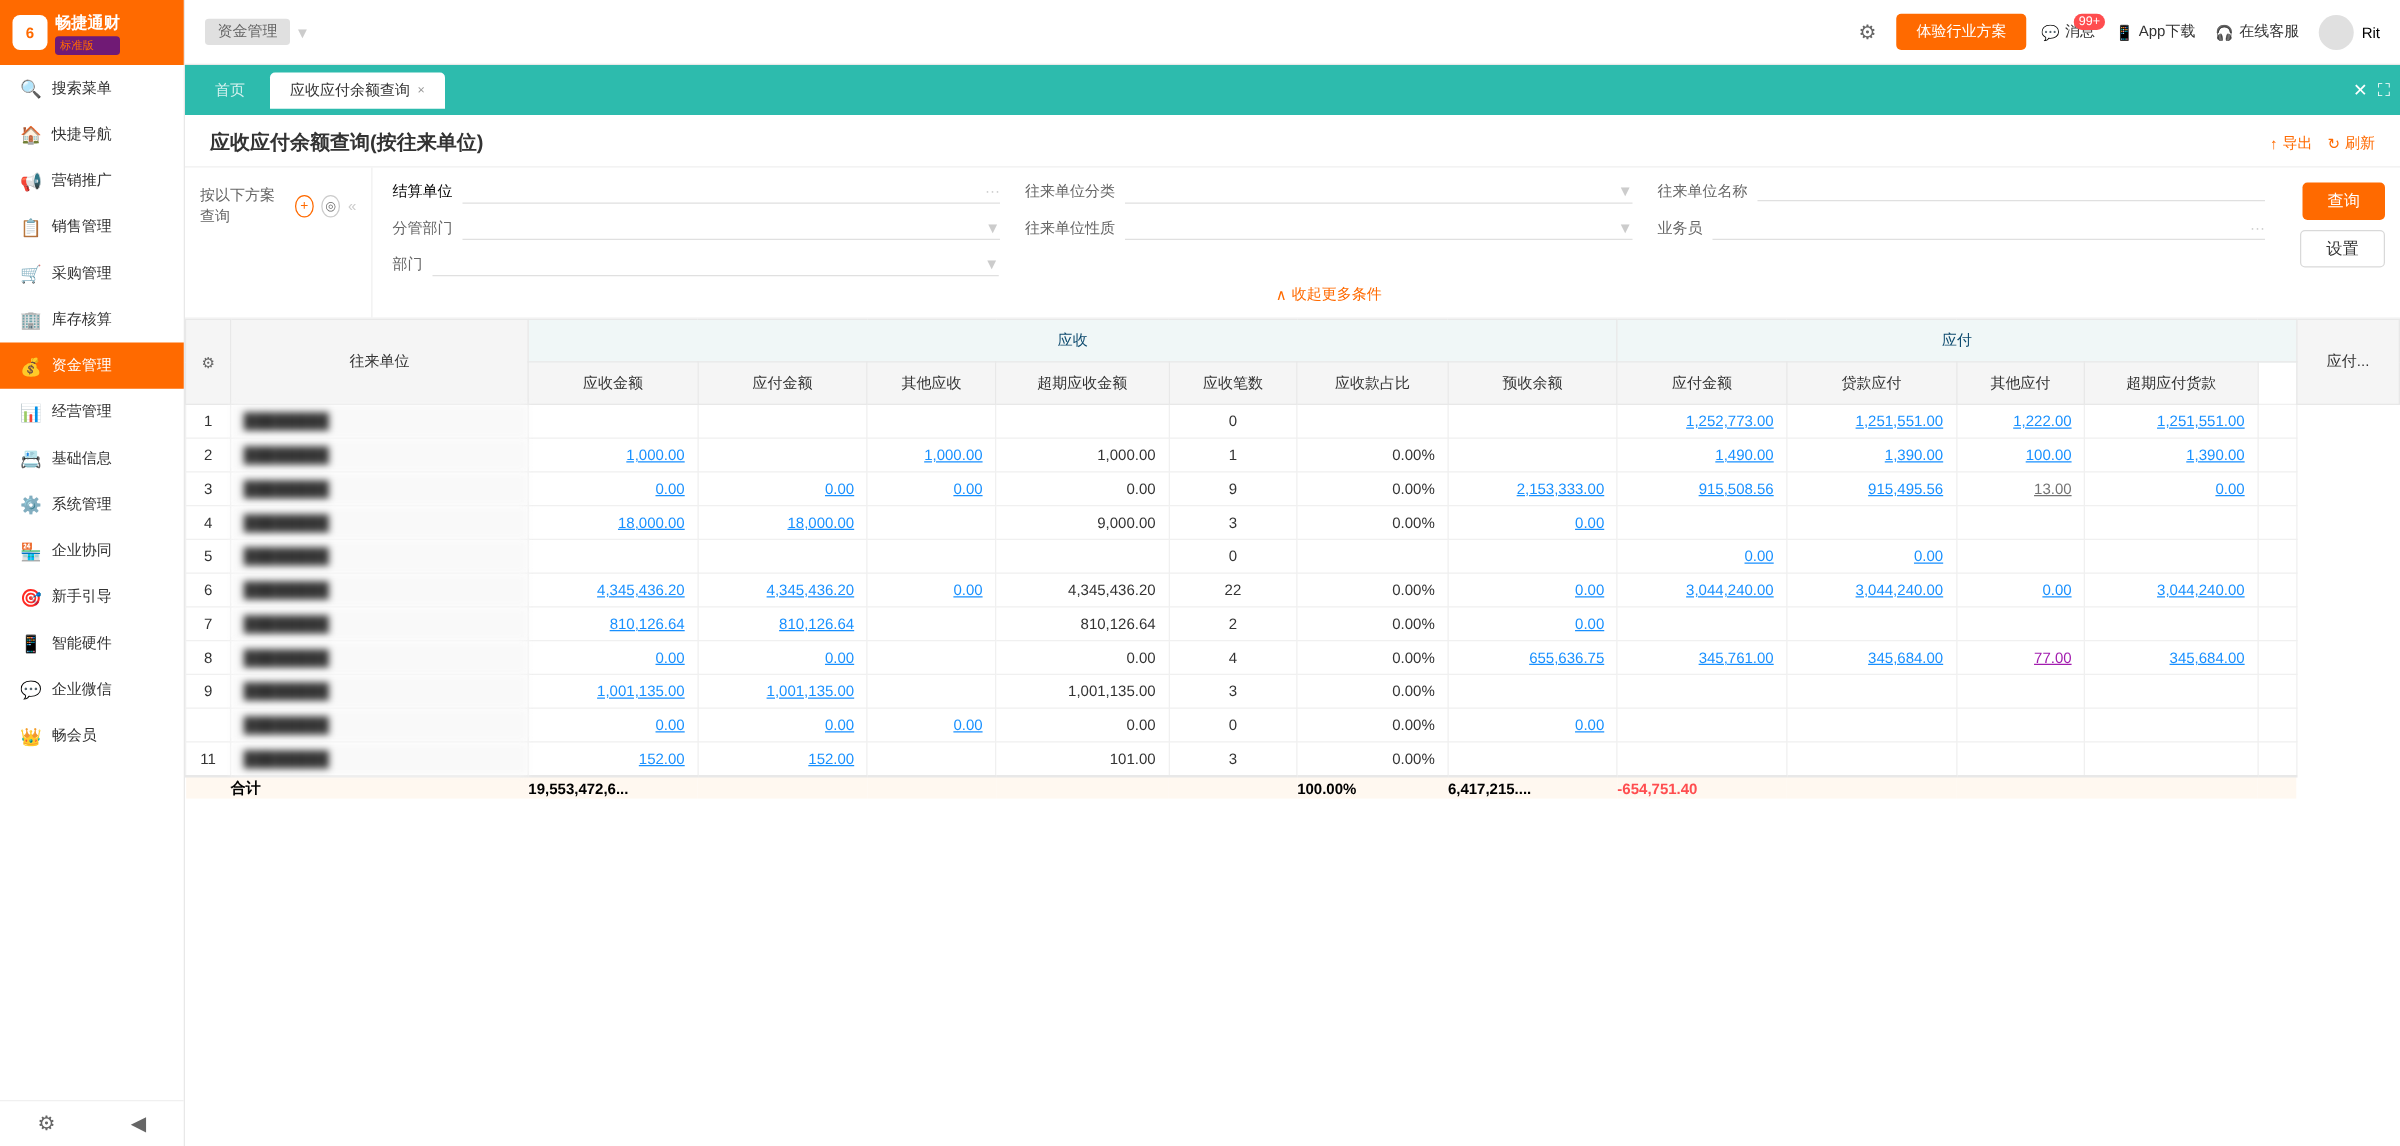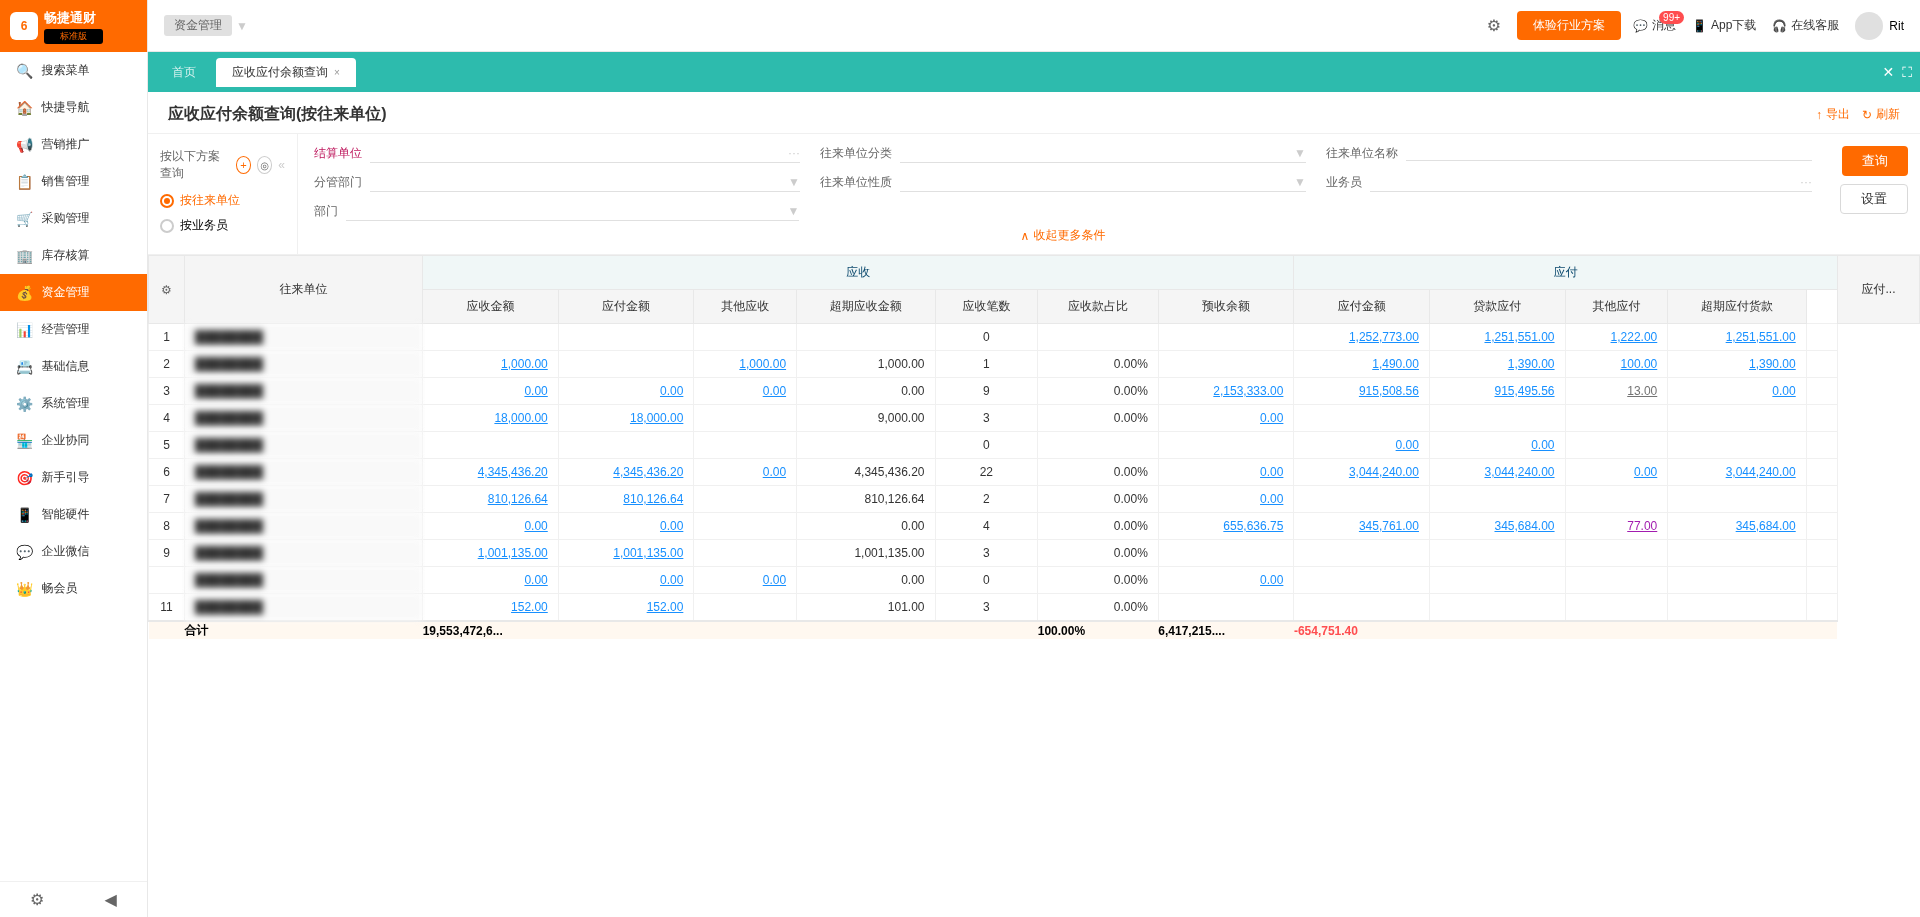--- a/index.html
+++ b/index.html
@@ -3,21 +3,21 @@
   <meta charset="utf-8">
   <style>
     * { box-sizing: border-box; margin: 0; padding: 0; font-family: 'Microsoft YaHei', Arial, sans-serif; font-size: 12px; }
     body { background: #f0f2f5; display: flex; height: 917px; overflow: hidden; }
 
     
     .sidebar { width: 148px; background: #fff; display: flex; flex-direction: column; border-right: 1px solid #e8e8e8; flex-shrink: 0; }
     .sidebar-logo { height: 52px; background: #ff6a00; display: flex; align-items: center; padding: 0 10px; gap: 6px; }
     .sidebar-logo-icon { width: 28px; height: 28px; background: #fff; border-radius: 6px; display: flex; align-items: center; justify-content: center; color: #ff6a00; font-weight: bold; font-size: 14px; }
     .sidebar-logo-text { color: #fff; font-size: 13px; font-weight: bold; }
-    .sidebar-badge { font-size: 9px; background: #000000; color: #ff6a00; padding: 1px 16px; border-radius: 3px; margin-top: 2px; }
+    .sidebar-badge { font-size: 9px; background: #701a75; color: #ff6a00; padding: 1px 4px; border-radius: 3px; margin-top: 2px; }
     .sidebar-item { display: flex; align-items: center; gap: 8px; padding: 10px 16px; cursor: pointer; color: #333; }
     .sidebar-item.active { background: #ff6a00; color: #fff; }
     .sidebar-item .icon { font-size: 14px; }
     .sidebar-bottom { margin-top: auto; border-top: 1px solid #f0f0f0; padding: 8px 0; display: flex; align-items: center; justify-content: space-around; }
 
     
     .main { flex: 1; display: flex; flex-direction: column; overflow: hidden; }
 
     
     .topbar { height: 52px; background: #fff; display: flex; align-items: center; padding: 0 16px; gap: 12px; border-bottom: 1px solid #e8e8e8; }
@@ -222,37 +222,27 @@
 
       <div style="display:flex;border-bottom:1px solid #f0f0f0;">
 
         <div style="width:150px;border-right:1px solid #f0f0f0;padding:8px 0;">
           <div style="display:flex;align-items:center;gap:6px;padding:6px 12px;font-size:12px;color:#666;">
             <span>按以下方案查询</span>
             <span style="width:18px;height:18px;border:1px solid #ff6a00;border-radius:50%;color:#ff6a00;display:flex;align-items:center;justify-content:center;font-size:11px;cursor:pointer;">+</span>
             <span style="width:18px;height:18px;border:1px solid #ccc;border-radius:50%;color:#666;display:flex;align-items:center;justify-content:center;font-size:10px;cursor:pointer;">◎</span>
             <span style="color:#ccc;cursor:pointer;">«</span>
           </div>
-          <div id="query-options-container">
-              <div class="query-option active">
-                <div class="radio"></div>
-                <span style="color:#ff6a00;">按往来单位</span>
-              </div>
-              <div class="query-option">
-                <div class="radio-empty"></div>
-                <span>按业务员</span>
-              </div>
-            </div>
         </div>
 
         <div style="flex:1;padding:10px 16px;">
 
           <div style="display:flex;gap:20px;margin-bottom:10px;align-items:center;">
             <div style="flex:1;display:flex;align-items:center;gap:8px;">
-              <span style="color:#be185d;white-space:nowrap;">结算单位</span>
+              <span style="color:#000000;white-space:nowrap;">结算单位</span>
               <div style="flex:1;border-bottom:1px solid #e0e0e0;padding:2px 0;display:flex;justify-content:flex-end;">
                 <span style="color:#ccc;">···</span>
               </div>
             </div>
             <div style="flex:1;display:flex;align-items:center;gap:8px;">
               <span style="color:#666;white-space:nowrap;">往来单位分类</span>
               <div style="flex:1;border-bottom:1px solid #e0e0e0;padding:2px 0;display:flex;justify-content:flex-end;">
                 <span style="color:#ccc;">▼</span>
               </div>
             </div>

